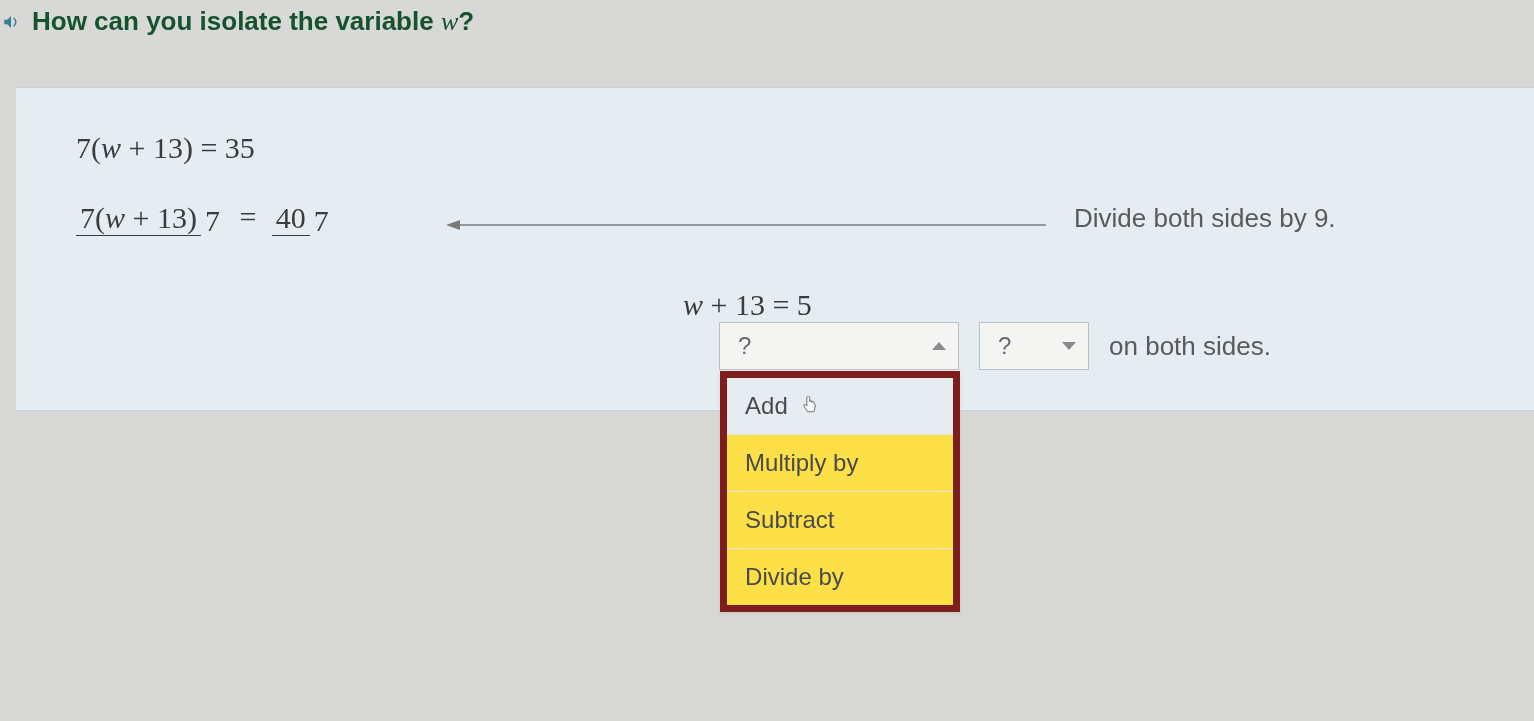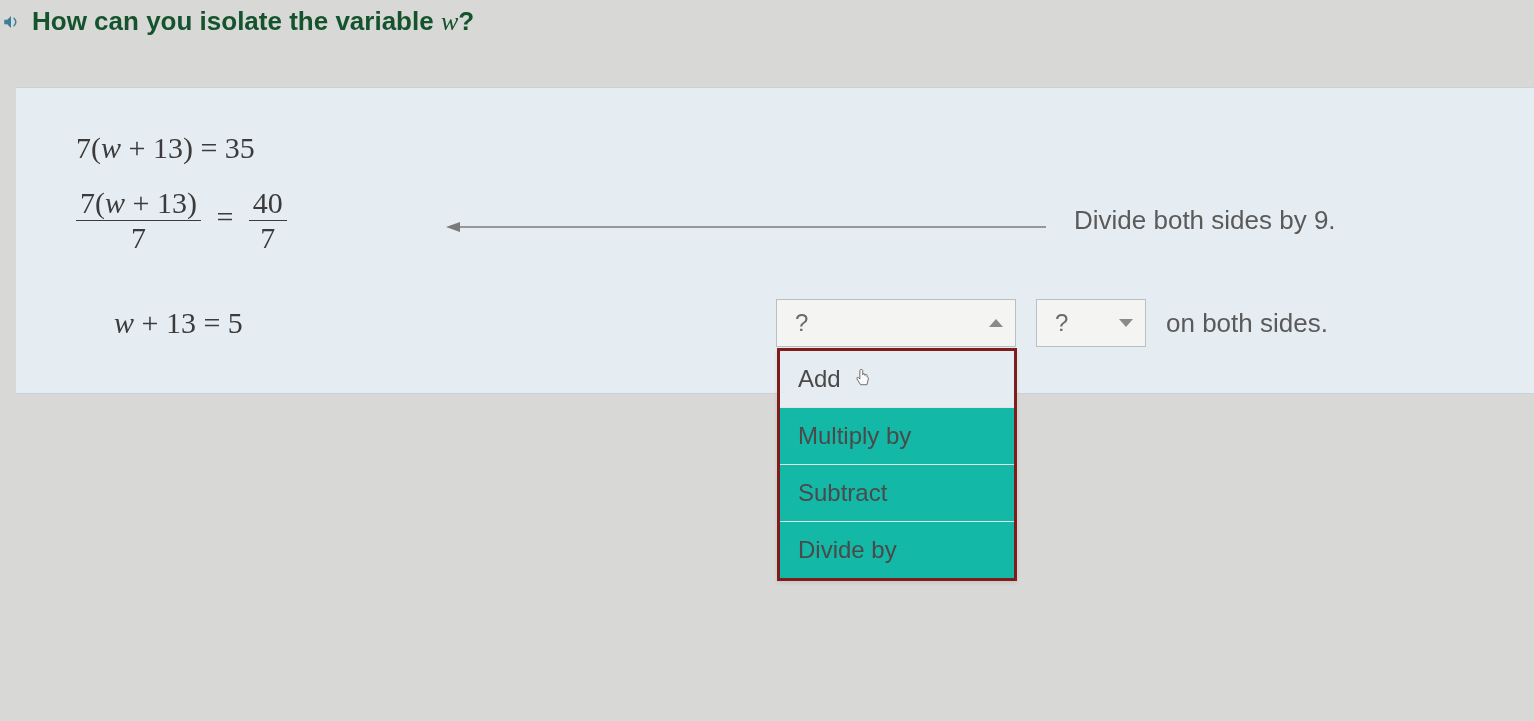--- a/index.html
+++ b/index.html
@@ -34,31 +34,31 @@
     border-top: 1px solid #c8d2d8;
     border-bottom: 1px solid #c8d2d8;
     padding: 30px 0 40px 60px;
     position: relative;
   }
   .row {
     display: flex;
     align-items: center;
     min-height: 60px;
   }
-  .row.gap-top { margin-top: 40px; }
+  .row.gap-top { margin-top: 40px; flex-direction: column; }
   .math {
     font-family: 'Times New Roman', Georgia, serif;
     font-size: 30px;
     color: #3b3b3b;
     white-space: nowrap;
   }
   .math .it { font-style: italic; }
   .frac {
     display: inline-flex;
-    flex-direction: column;
+    flex-direction: row;
     align-items: center;
     vertical-align: middle;
     line-height: 1;
   }
   .frac .num { border-bottom: 1.5px solid #3b3b3b; padding: 0 4px 2px; }
   .frac .den { padding: 2px 4px 0; }
   .eq { margin: 0 8px; }
   .arrow-line {
     flex: 0 0 auto;
     height: 1px;
@@ -98,22 +98,22 @@
     width: 0; height: 0;
     border-left: 7px solid transparent;
     border-right: 7px solid transparent;
   }
   .caret.up { border-bottom: 8px solid #8a8a8a; }
   .caret.down { border-top: 8px solid #8a8a8a; }
   .menu {
     position: absolute;
     top: 48px; left: 0;
     width: 240px;
-    background: #14b8a6;
-    border: 3px solid #7f1d1d;
+    background: #fde047;
+    border: 7px solid #7f1d1d;
     z-index: 10;
     box-shadow: 0 2px 4px rgba(0,0,0,0.08);
   }
   .menu-item {
     padding: 14px 18px;
     font-size: 24px;
     color: #4a4a4a;
     cursor: pointer;
     border-top: 1px solid #e4e4e2;
     position: relative;

